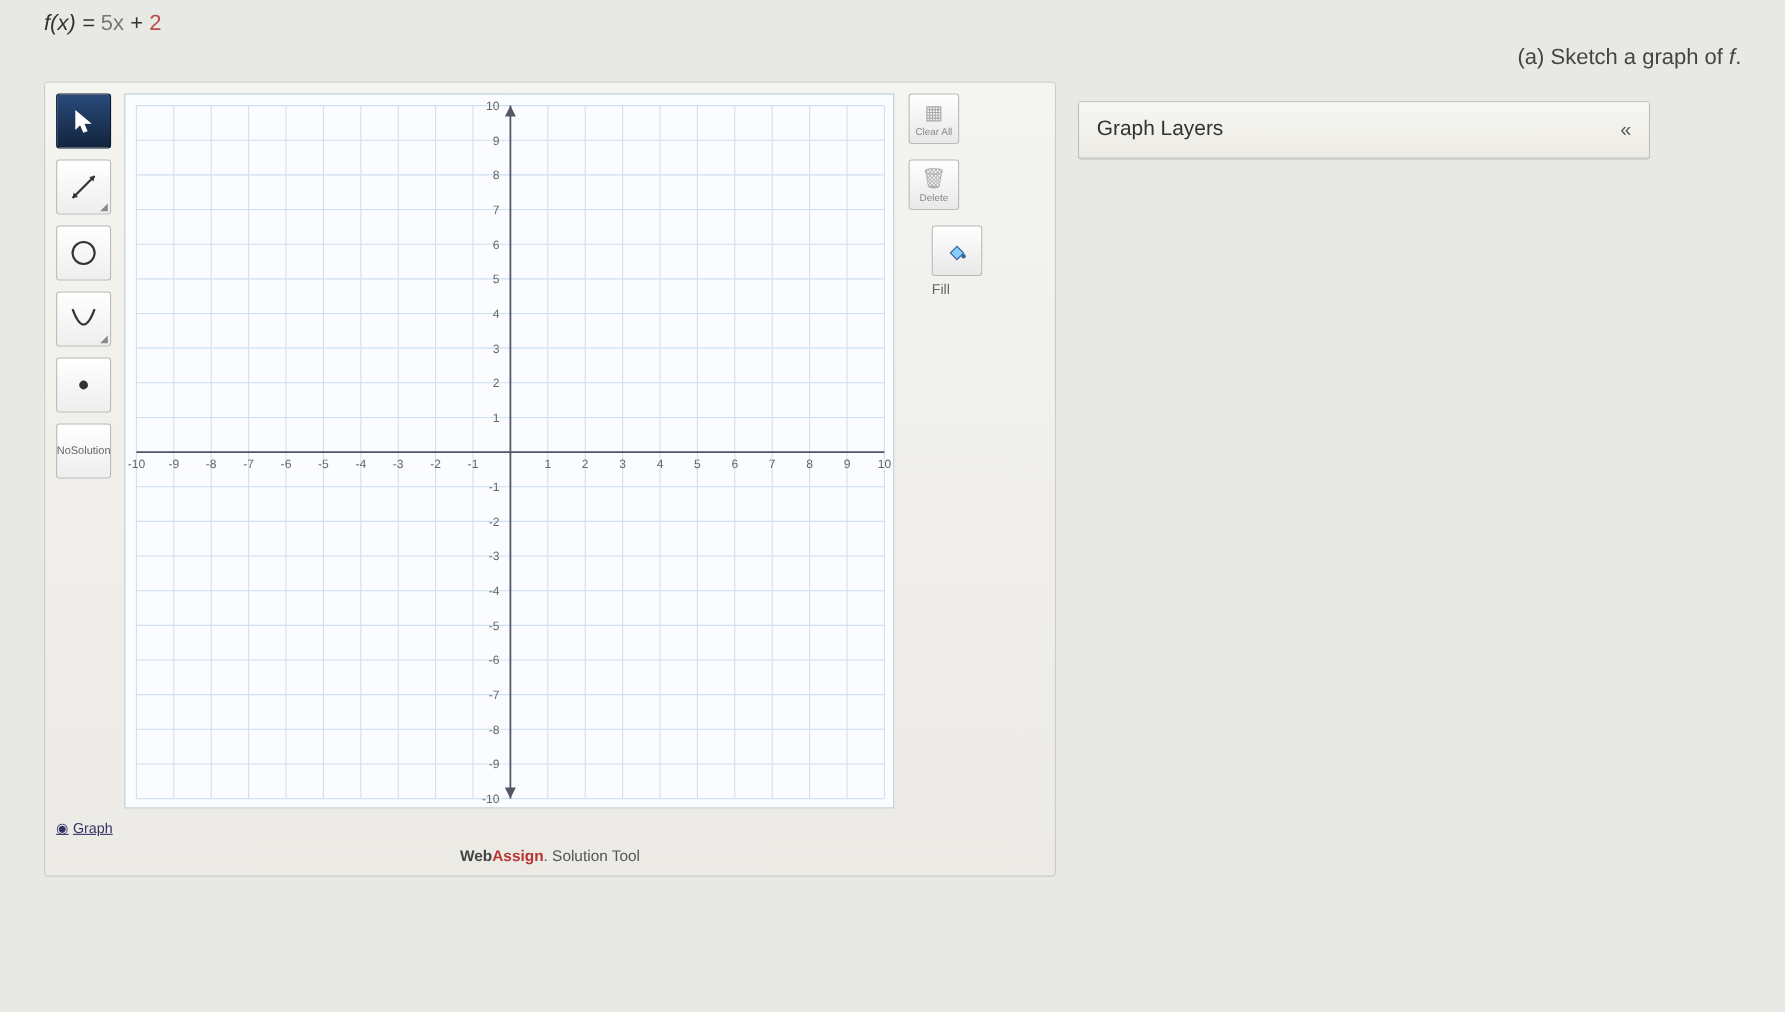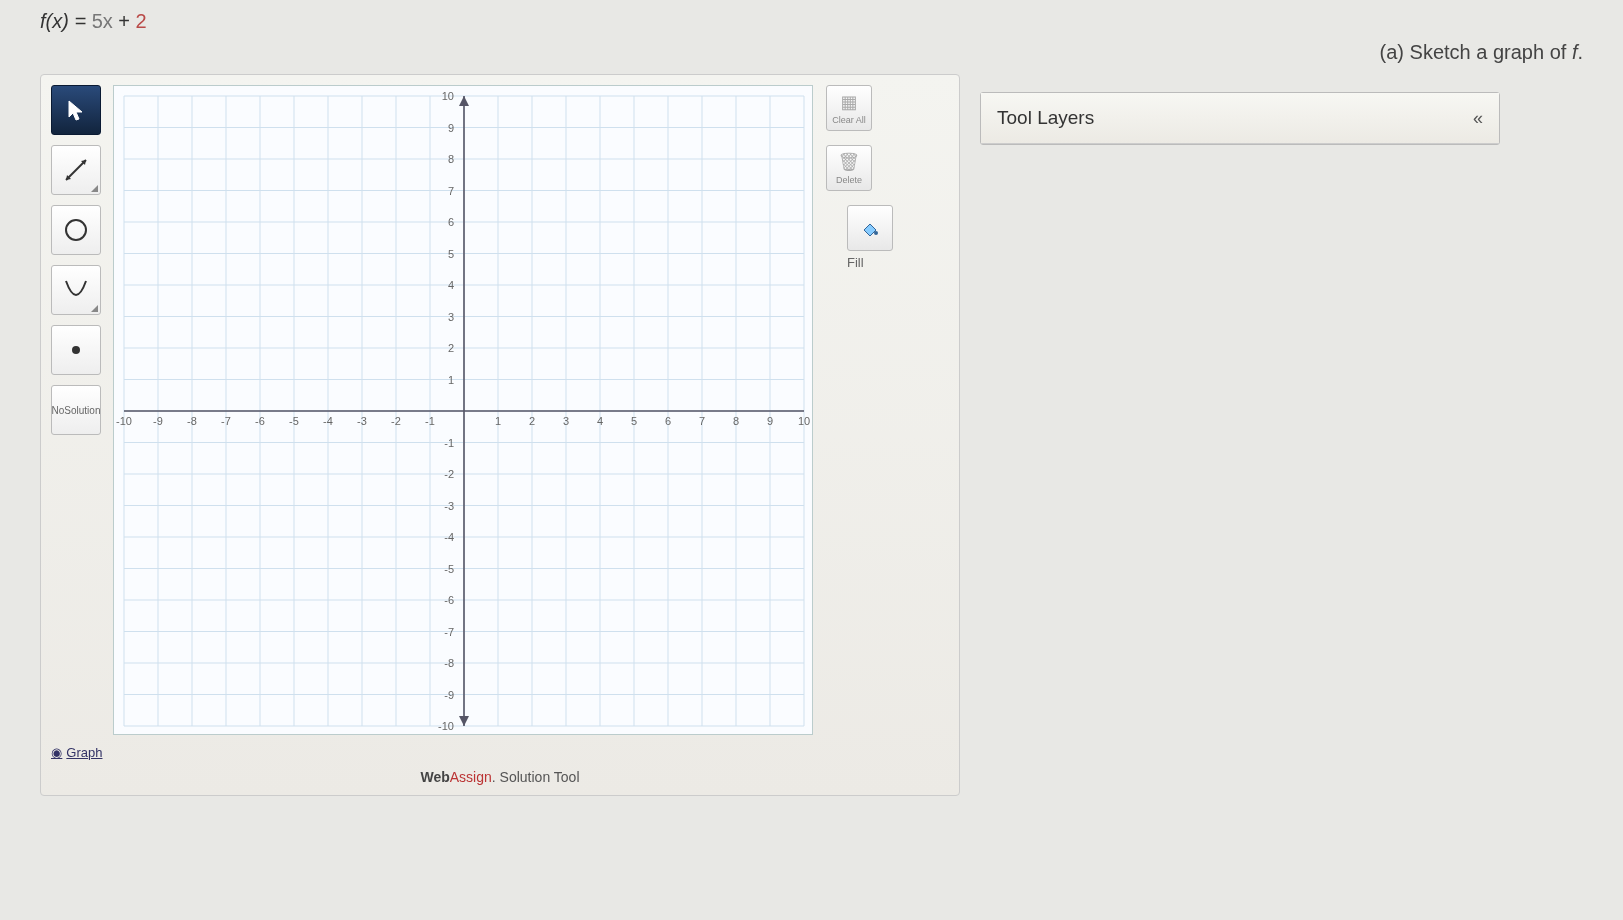--- a/index.html
+++ b/index.html
@@ -64,21 +64,21 @@
       font-size: 11px; color: #888;
       cursor: pointer; gap: 2px;
     }
     .act-btn .ico { font-size: 18px; color: #aaa; }
     .fill-box { text-align: left; padding-left: 42px; }
     .fill-text { font-size: 13px; color: #666; margin-top: 4px; }
     .help-link { color: #336; font-size: 13px; text-decoration: underline; display: inline-flex; align-items: center; gap: 4px; margin-top: 10px; cursor: pointer; }
     .help-link .bullet { color: #336; }
     .footer-brand { text-align: center; font-size: 14px; color: #555; margin-top: 8px; }
     .footer-brand .wa-b { font-weight: bold; color: #444; }
-    .footer-brand .wa-a { font-weight: normal; color: #b33; }
+    .footer-brand .wa-a { font-weight: bold; color: #b33; }
     .layers-panel {
       width: 520px;
       border: 1px solid #bbb;
       border-radius: 3px;
       background: linear-gradient(#f3f3ef,#e8e8e3);
       margin-top: 18px;
     }
     .layers-header {
       display: flex; justify-content: space-between; align-items: center;
       padding: 14px 16px;
@@ -269,19 +269,19 @@
       <span>Graph</span>
     </a>
 
     <div class="footer-brand">
       <span class="wa-b">Web</span><span class="wa-a">Assign</span><span>. Solution Tool</span>
     </div>
   </div>
 
   <div class="layers-panel">
     <div class="layers-header">
-      <div class="layers-title">Tool Layers</div>
+      <div class="layers-title">Graph Layers</div>
       <div class="collapse-btn">
         <span>«</span>
       </div>
     </div>
   </div>
 </div>
 
 </body></html>

